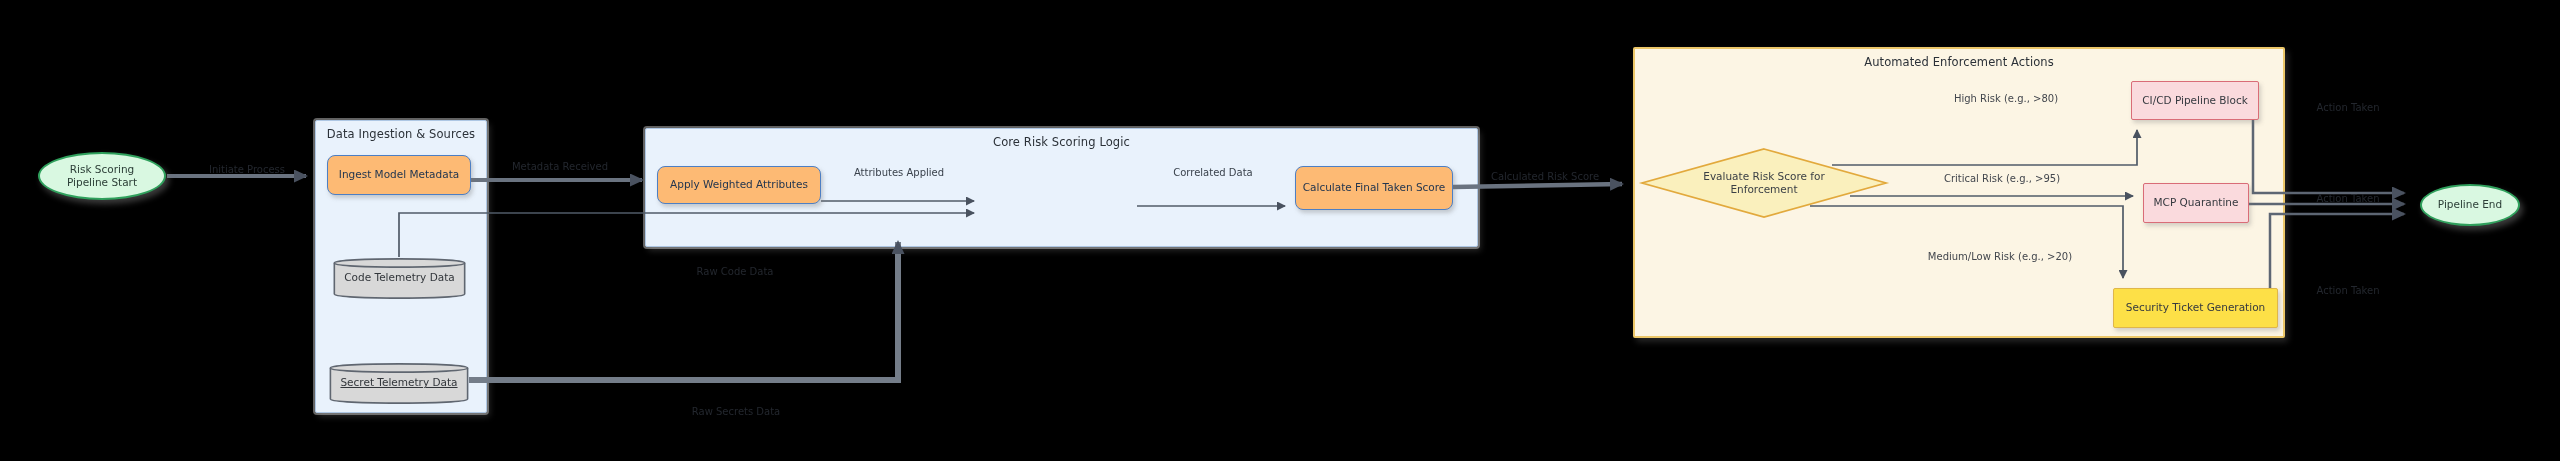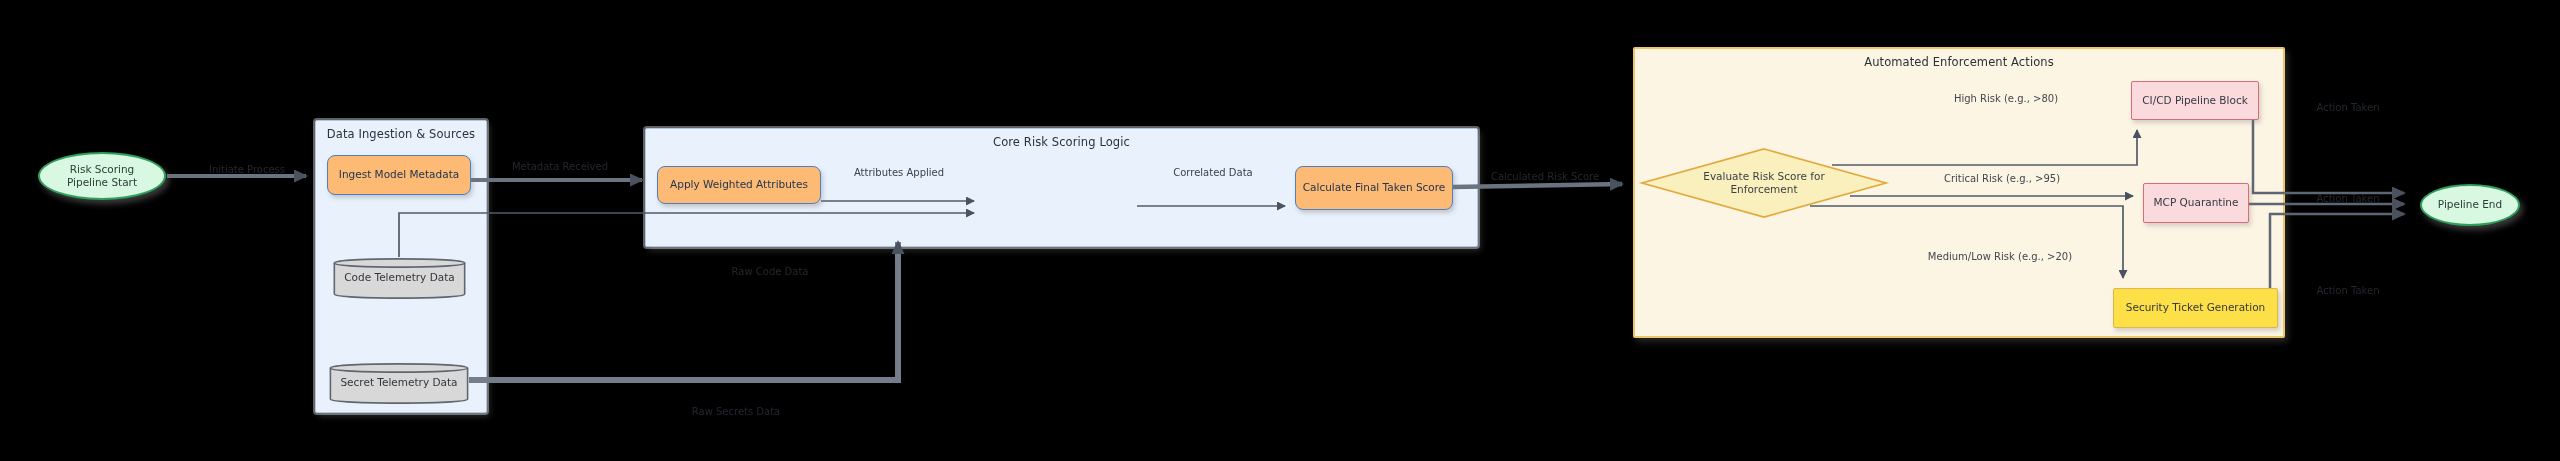--- a/index.html
+++ b/index.html
@@ -93,21 +93,21 @@
     <div class="node cyl" style="left:333px;top:254px;width:133px;height:48px;">
       <div class="shape-holder">
         <svg width="133" height="48" viewBox="0 0 100 48" preserveAspectRatio="none">
           <path d="M1,9 C1,3.5 99,3.5 99,9 L99,40 C99,45.5 1,45.5 1,40 Z" fill="#d8d8d8" stroke="#5f6670" stroke-width="1.6" vector-effect="non-scaling-stroke"></path>
           <path d="M1,9 C1,14.5 99,14.5 99,9" fill="none" stroke="#5f6670" stroke-width="1.6" vector-effect="non-scaling-stroke"></path>
         </svg>
       </div>
       <div class="overlay-label">Code Telemetry Data</div>
     </div>
 
-    <div class="node cyl" style="left:329px;top:359px;width:140px;height:48px;">
+    <div class="node cyl" style="left:329px;top:359px;width:140px;height:48px;text-decoration:underline;">
       <div class="shape-holder">
         <svg width="140" height="48" viewBox="0 0 100 48" preserveAspectRatio="none">
           <path d="M1,9 C1,3.5 99,3.5 99,9 L99,40 C99,45.5 1,45.5 1,40 Z" fill="#d8d8d8" stroke="#5f6670" stroke-width="1.6" vector-effect="non-scaling-stroke"></path>
           <path d="M1,9 C1,14.5 99,14.5 99,9" fill="none" stroke="#5f6670" stroke-width="1.6" vector-effect="non-scaling-stroke"></path>
         </svg>
       </div>
       <div class="overlay-label">Secret Telemetry Data</div>
     </div>
 
     <div class="node node-box" style="left:657px;top:166px;width:164px;height:38px;">
@@ -140,21 +140,21 @@
       <div class="overlay-label">Security Ticket Generation</div>
     </div>
 
     <div class="node ell" style="left:2420px;top:184px;width:100px;height:42px;text-align:center;">
       <div class="overlay-label">Pipeline End</div>
     </div>
   </div>
 
   <div class="edge-label lbl-dark" style="left:247px;top:169px;">Initiate Process</div>
   <div class="edge-label lbl-dark" style="left:560px;top:166px;">Metadata Received</div>
-  <div class="edge-label lbl-dark" style="left:770px;top:271px;">Raw Code Data</div>
+  <div class="edge-label lbl-dark" style="left:735px;top:271px;">Raw Code Data</div>
   <div class="edge-label lbl-dark" style="left:736px;top:411px;">Raw Secrets Data</div>
   <div class="edge-label lbl-blue" style="left:899px;top:172px;">Attributes Applied</div>
   <div class="edge-label lbl-blue" style="left:1213px;top:172px;">Correlated Data</div>
   <div class="edge-label lbl-dark" style="left:1545px;top:176px;">Calculated Risk Score</div>
   <div class="edge-label lbl-cream" style="left:2006px;top:98px;">High Risk (e.g., &gt;80)</div>
   <div class="edge-label lbl-cream" style="left:2002px;top:178px;">Critical Risk (e.g., &gt;95)</div>
   <div class="edge-label lbl-cream" style="left:2000px;top:256px;">Medium/Low Risk (e.g., &gt;20)</div>
   <div class="edge-label lbl-dark" style="left:2348px;top:107px;">Action Taken</div>
   <div class="edge-label lbl-dark" style="left:2348px;top:198px;">Action Taken</div>
   <div class="edge-label lbl-dark" style="left:2348px;top:290px;">Action Taken</div>

